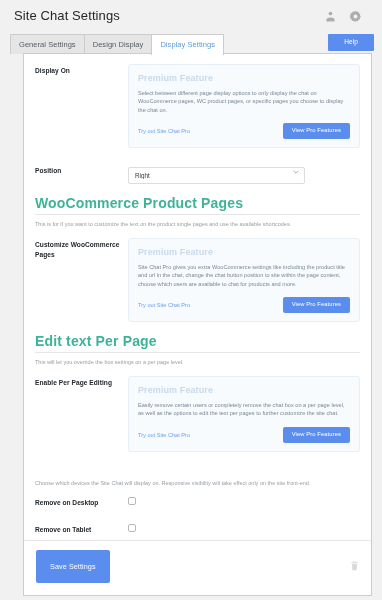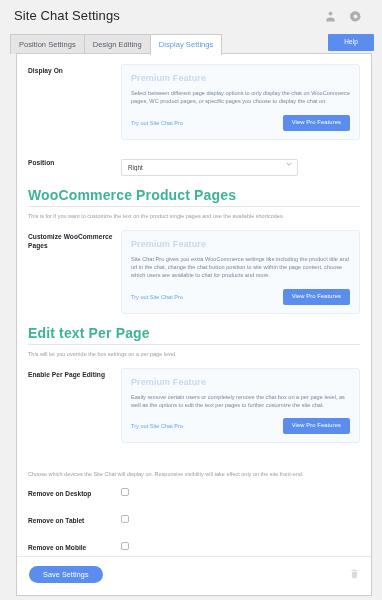--- a/index.html
+++ b/index.html
@@ -80,21 +80,21 @@
     border: none;
     border-radius: 1px;
     cursor: pointer;
     letter-spacing: .1px;
   }
 
   
   .card {
     background: #fff;
     border: 1px solid #ccc;
-    margin: 0 10px 0 16px;
+    margin: 0 10px 0 23px;
     height: 543px;
     position: relative;
     overflow: hidden;
   }
   .card-inner { padding: 10px 11px 0 11px; }
 
   
   .row {
     display: flex;
     align-items: flex-start;
@@ -236,24 +236,24 @@
     border-top: 1px solid #e6e6e6;
     display: flex;
     align-items: center;
     justify-content: space-between;
     background: #fff;
   }
   .save-btn {
     background: #5b8def;
     color: #fff;
     border: none;
-    border-radius: 12px;
+    border-radius: 2px;
     font-size: 7.2px;
     line-height: 7.2px;
-    padding: 5px 14px;
+    padding: 13px 14px;
     cursor: pointer;
     letter-spacing: .1px;
   }
   .trash-icon { width: 9px; height: 10px; opacity: .22; cursor: pointer; }
   .trash-icon svg { width: 9px; height: 10px; display: block; fill: #5c5c5c; }
 </style>
 </head>
 <body>
 
 <div class="page">
@@ -269,22 +269,22 @@
       </span>
       <span class="hicon">
         <svg viewBox="0 0 24 24">
             <path d="M12 1.5 9.8 3.4 7 2.6 5.8 5.3 2.9 6 3 9 1 11l1.9 2.2-.8 2.8 2.7 1.2.7 2.9 3-.1L11 22l2.2-1.9 2.8.8 1.2-2.7 2.9-.7-.1-3L22 12.4l-1.9-2.2.8-2.8-2.7-1.2-.7-2.9-3 .1zM12 8.3a3.7 3.7 0 1 1 0 7.4 3.7 3.7 0 0 1 0-7.4z"></path>
           </svg>
       </span>
     </div>
   </div>
 
   <div class="tabs">
-    <div class="tab">Position Settings</div>
-    <div class="tab">Design Editing</div>
+    <div class="tab">General Settings</div>
+    <div class="tab">Design Display</div>
     <div class="tab active">Display Settings</div>
     <button class="help-btn">Help</button>
   </div>
 
   <div class="card">
     <div class="card-inner">
 
       <div class="row">
         <div class="row-label">Display On</div>
         <div class="row-field">

